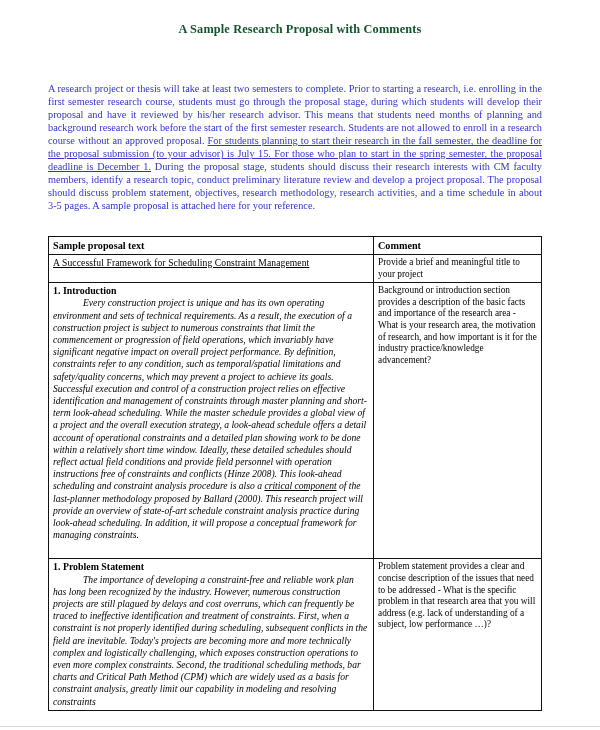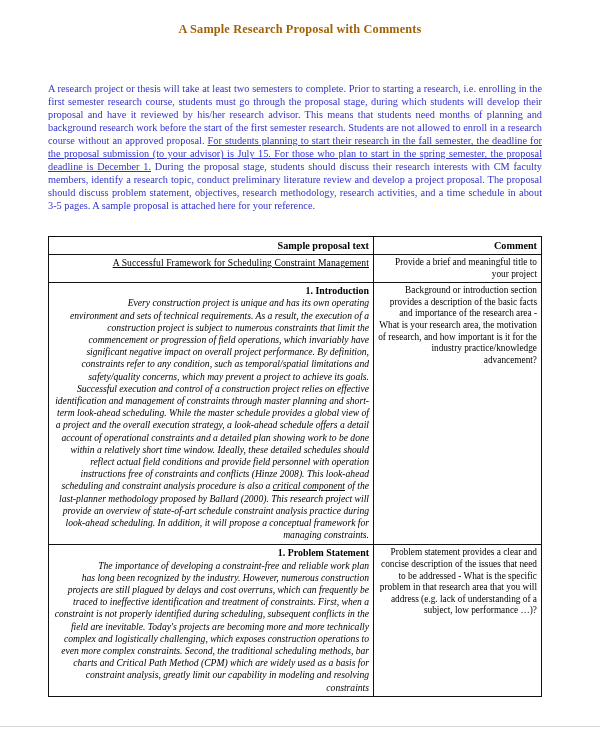--- a/index.html
+++ b/index.html
@@ -23,21 +23,21 @@
   }
   .doc-title {
     position: absolute;
     top: 22px;
     left: 0;
     width: 600px;
     text-align: center;
     font-weight: bold;
     font-size: 12.3px;
     letter-spacing: 0.15px;
-    color: #a16207;
+    color: #14532d;
   }
   .intro {
     position: absolute;
     top: 82px;
     left: 48px;
     width: 494px;
     color: #3333cc;
     font-size: 10.3px;
     line-height: 13.05px;
     text-align: justify;
@@ -53,21 +53,21 @@
     width: 493px;
     border-collapse: collapse;
     table-layout: fixed;
     font-size: 9.5px;
   }
   .tbl td, .tbl th {
     border: 1px solid #111111;
     vertical-align: top;
     padding: 2px 4px 2px 4px;
     font-weight: normal;
-    text-align: right;
+    text-align: left;
   }
   .col-left { width: 325px; }
   .col-right { width: 168px; }
   .tbl th {
     font-weight: bold;
     font-size: 10.2px;
     padding-top: 3px;
     padding-bottom: 3px;
   }
   .cell-left {
@@ -92,21 +92,21 @@
     display: block;
     text-indent: 30px;
     font-style: italic;
   }
   .titlerow {
     text-decoration: underline;
     font-size: 9.6px;
     letter-spacing: 0.1px;
   }
   .uline { text-decoration: underline; }
-  .row-intro .cell-left { padding-bottom: 3px; }
+  .row-intro .cell-left { padding-bottom: 17px; }
   .footer-rule {
     position: absolute;
     left: 0;
     top: 726px;
     width: 600px;
     height: 1px;
     background: #d8d8d8;
   }
 </style>
 </head>

